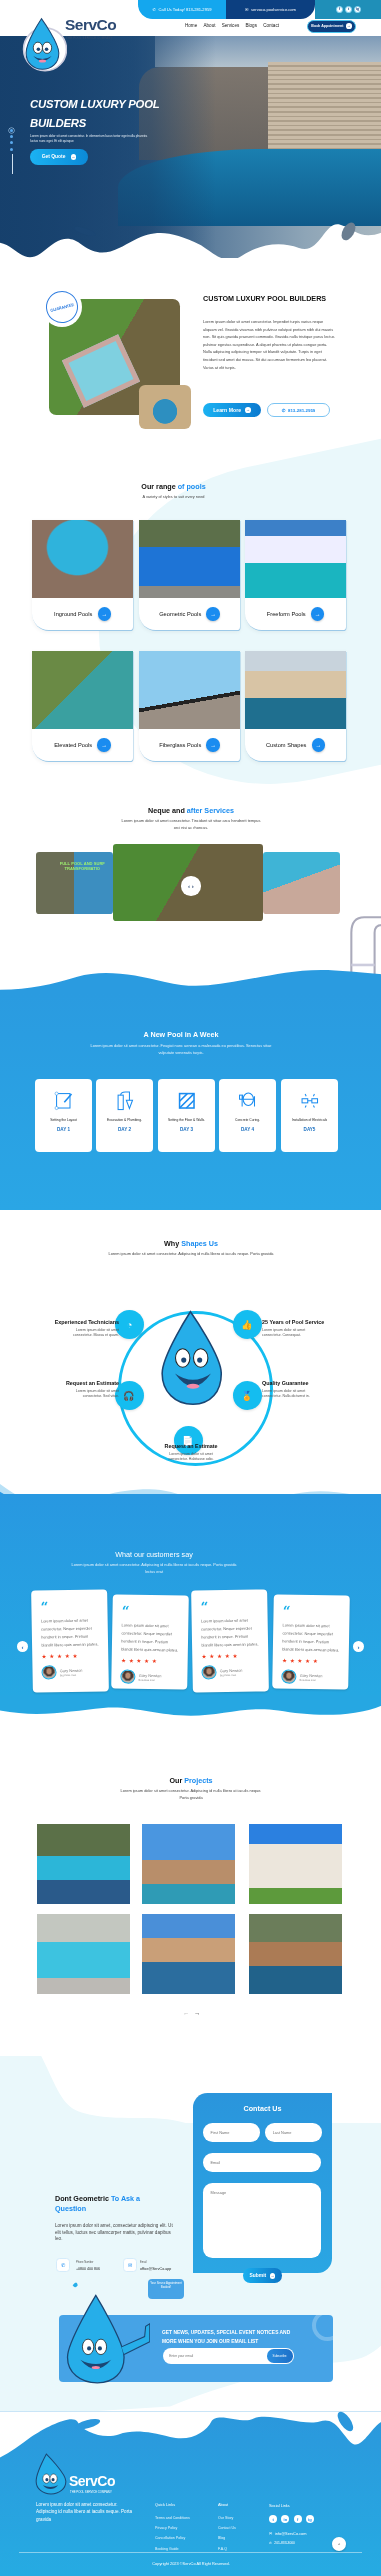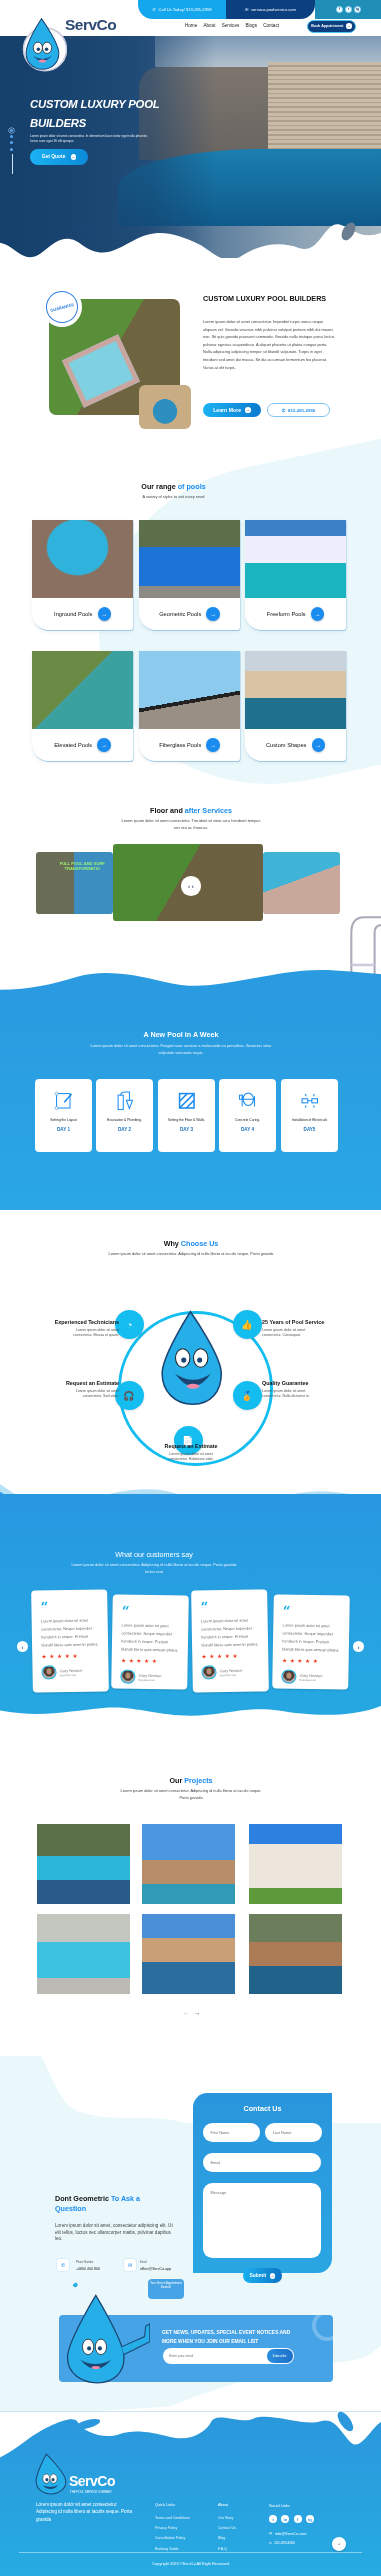--- a/index.html
+++ b/index.html
@@ -237,21 +237,21 @@
 </div>
 <div class="pool-card" style="left:245px;top:651px">
   <div class="pool-img" style="background:linear-gradient(180deg,#c8d3dc 0 25%,#d8c4a5 25% 60%,#1f6f8f 60%)"></div>
   <div class="pool-foot">
       <span>Custom Shapes</span>
       <span class="pool-arrow">→</span>
     </div>
 </div>
 
 <div class="abs center" style="left:0;top:806px;width:382px">
-  <h2 class="sec-title"><span>Floor and </span><span class="blue">after Services</span></h2>
+  <h2 class="sec-title"><span>Neque and </span><span class="blue">after Services</span></h2>
   <p class="sec-sub" style="width:139px;margin:1.5px auto 0">Lorem ipsum dolor sit amet consectetur. Tincidunt sit vitae arcu hendrerit tempus orci nisi ac rhoncus.</p>
 </div>
 <div class="gal-side" style="left:36px;background:linear-gradient(90deg,#6a6d55 0 50%,#3c8ec0 50%)">
   <div style="color:#9ef070;font-size:4.1px;font-weight:bold;text-align:center;margin-top:9.3px;padding-left:15.5px">FULL POOL AND SURF TRANSFORMATIO</div>
 </div>
 <div class="abs gal-main"></div>
 <div class="gal-side" style="left:263px;top:852px;background:linear-gradient(160deg,#3fb4d6 0 45%,#c8a89a 45%)"></div>
 <div class="abs gal-handle">‹ ›</div>
 <svg class="abs ladder" viewBox="0 0 69 240">
   <path d="M10 240 L10 40 Q10 10 35 10 L69 10" stroke="#aab" stroke-width="4" fill="none"></path>
@@ -309,21 +309,21 @@
   <svg class="wk-icon" viewBox="0 0 38 38">
       <rect x="4" y="15" width="11" height="8" fill="none" stroke="#1a8cf0" stroke-width="2"></rect>
       <rect x="23" y="15" width="11" height="8" fill="none" stroke="#1a8cf0" stroke-width="2"></rect>
       <path d="M15 19 L23 19 M10 6 L12 10 M28 6 L26 10 M10 32 L12 28 M28 32 L26 28" stroke="#1a8cf0" stroke-width="2"></path>
     </svg>
   <span class="wk-label">Installation of Electricals</span>
   <span class="wk-day">DAY5</span>
 </div>
 
 <div class="abs center" style="left:0;top:1239px;width:382px">
-  <h2 class="sec-title"><span>Why </span><span class="blue">Choose Us</span></h2>
+  <h2 class="sec-title"><span>Why </span><span class="blue">Shapes Us</span></h2>
   <p class="sec-sub" style="width:165px;margin:1.5px auto 0">Lorem ipsum dolor sit amet consectetur. Adipiscing id nulla libero at iaculis neque. Porta gravida</p>
 </div>
 <div class="abs ring"></div>
 <svg class="abs" style="left:157px;top:1309px" width="72" height="98" viewBox="0 0 140 190">
   <path d="M65 5 C65 5 10 90 10 125 C10 160 35 185 70 185 C105 185 125 160 125 125 C125 90 65 5 65 5Z" fill="#26aee9" stroke="#1b4673" stroke-width="3"></path>
   <ellipse cx="50" cy="95" rx="14" ry="18" fill="#fff" stroke="#222" stroke-width="2"></ellipse>
   <ellipse cx="85" cy="95" rx="14" ry="18" fill="#fff" stroke="#222" stroke-width="2"></ellipse>
   <circle cx="52" cy="99" r="5" fill="#1b4673"></circle>
     <circle cx="83" cy="99" r="5" fill="#1b4673"></circle>
   <path d="M35 125 Q70 175 105 125 Q70 150 35 125Z" fill="#1b4673"></path>

